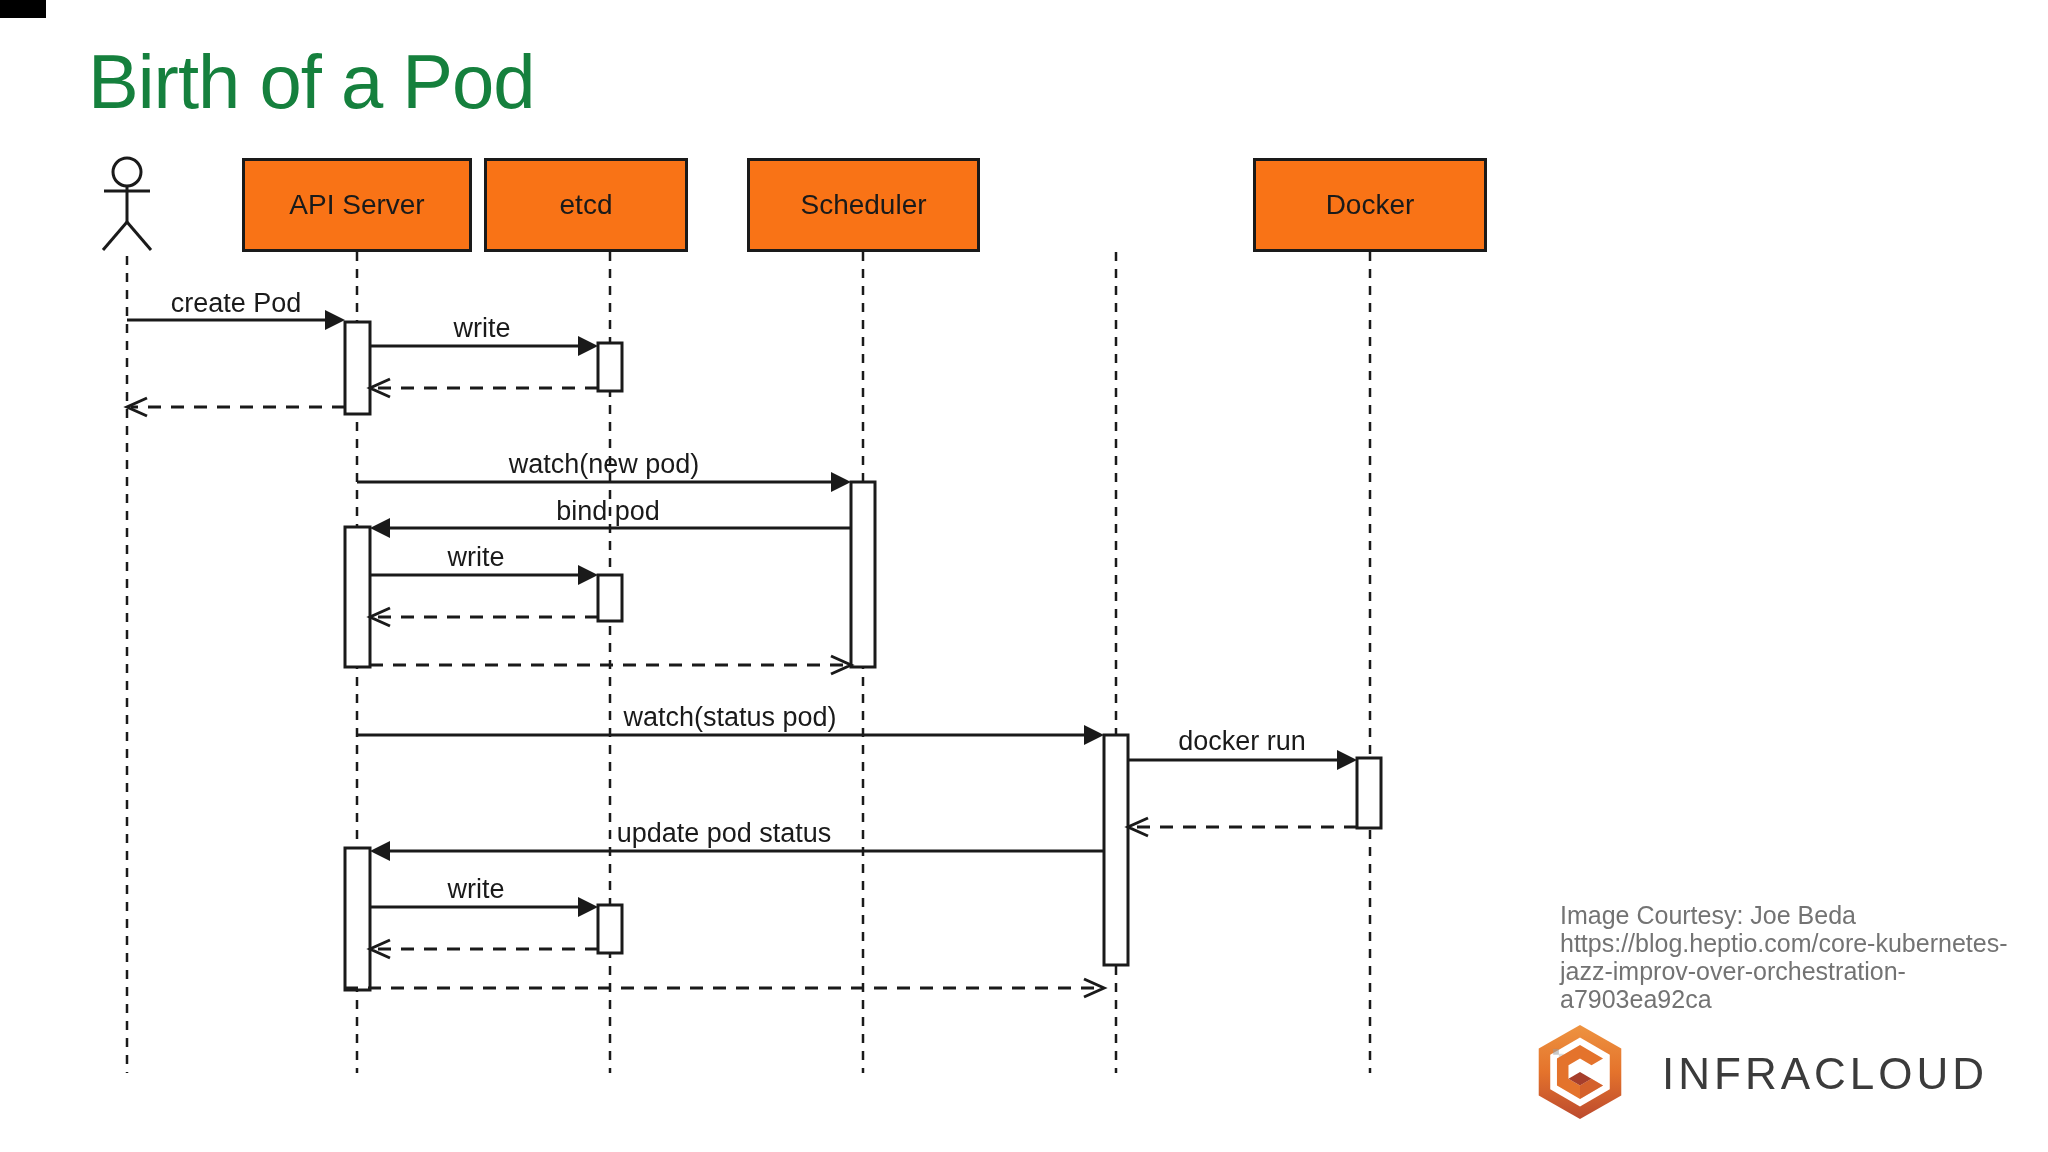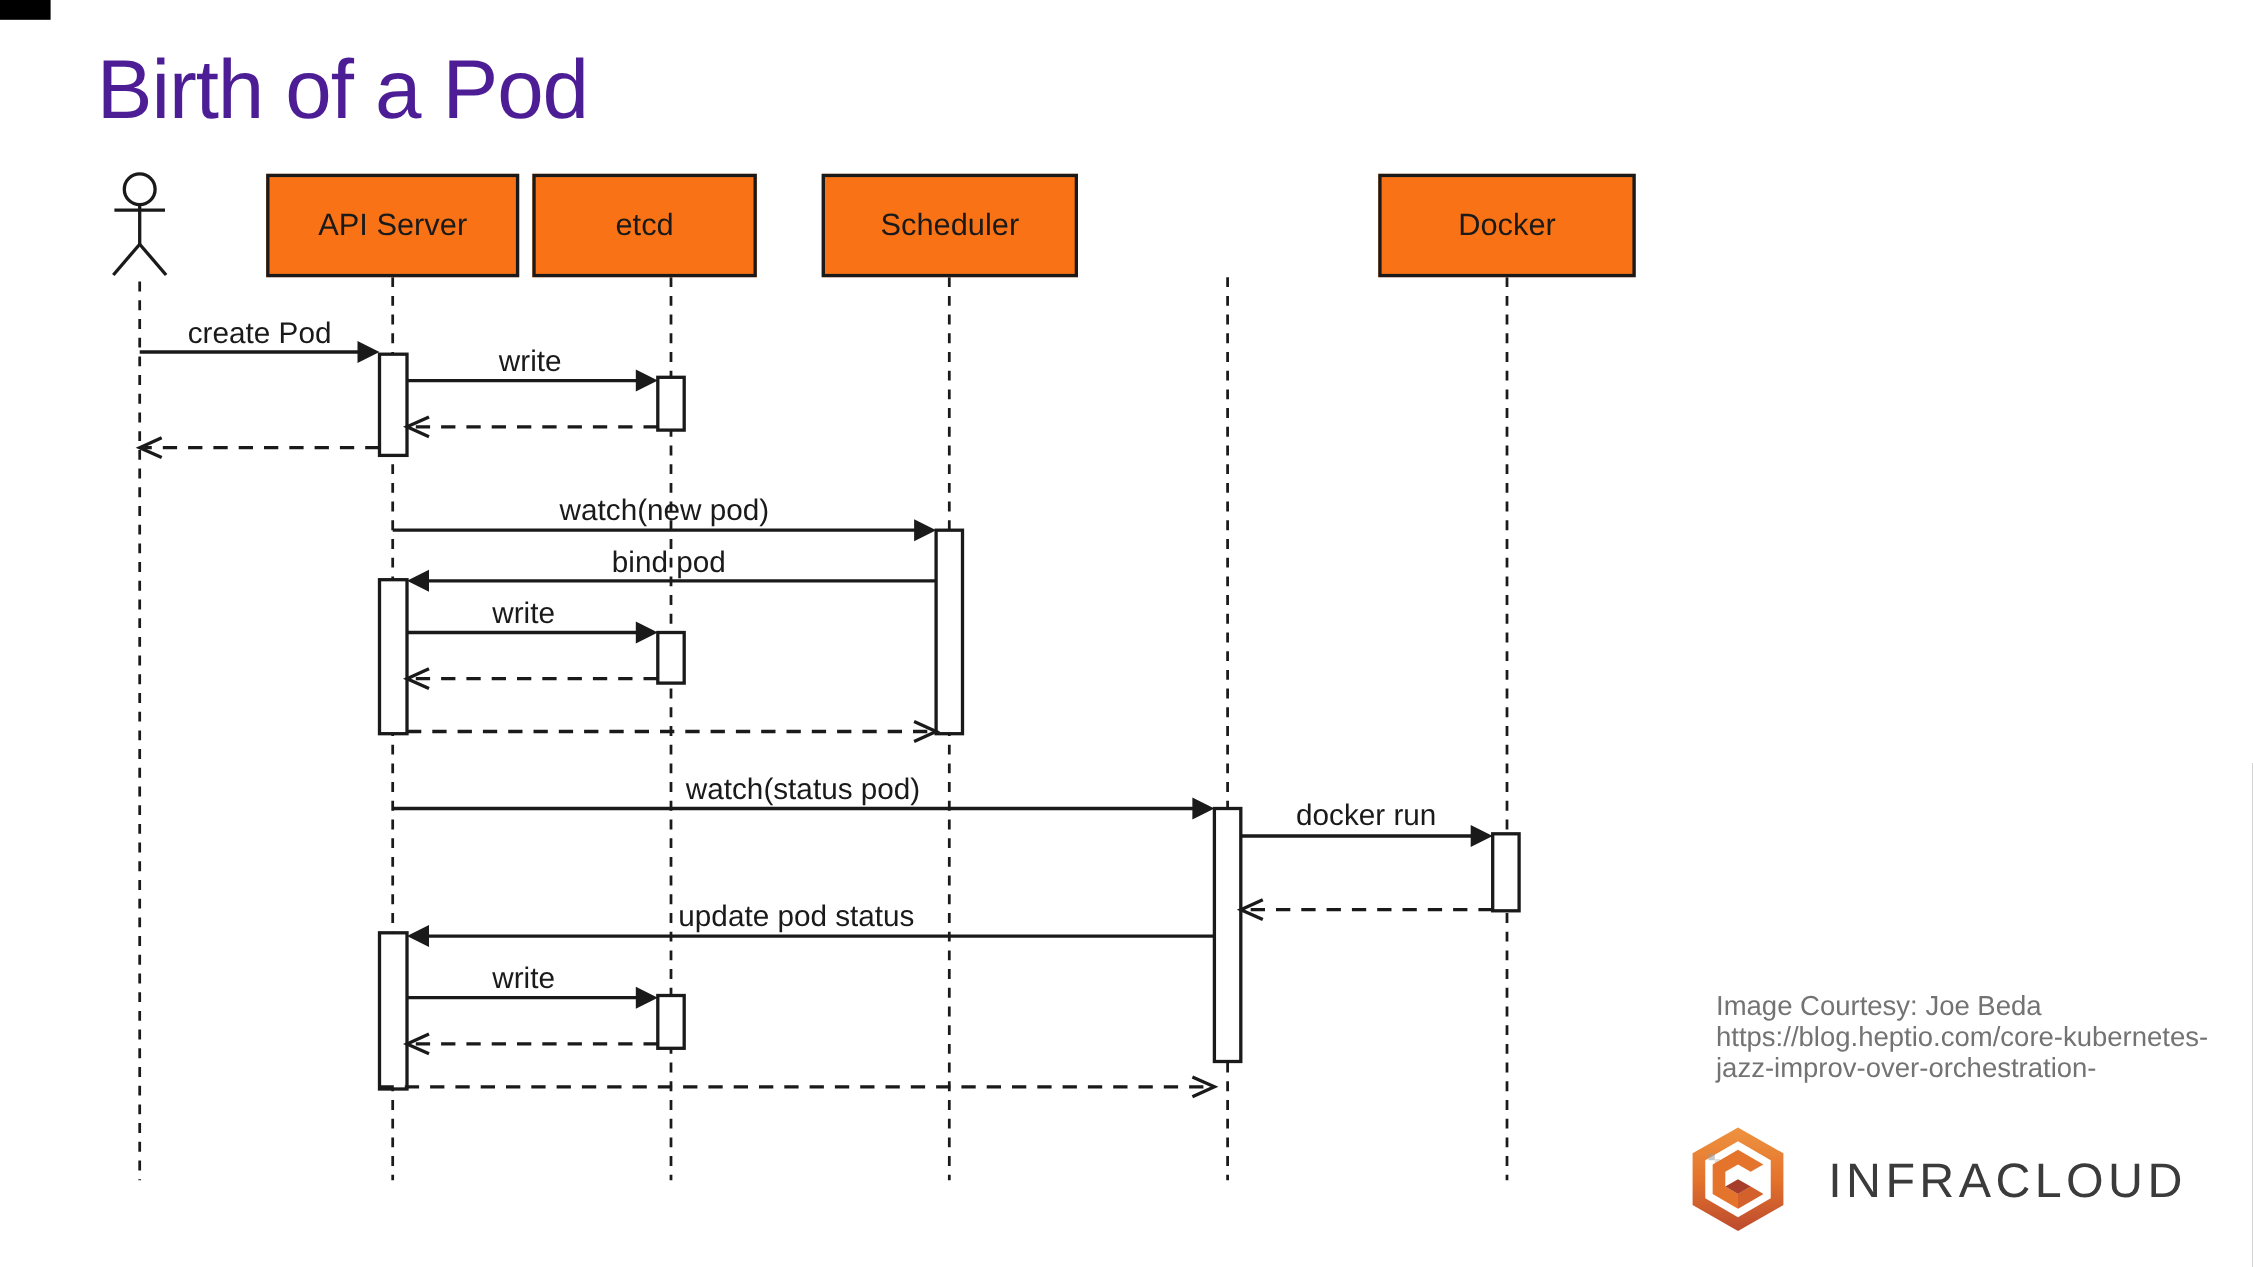--- a/index.html
+++ b/index.html
@@ -7,21 +7,21 @@
     position:relative;
     width:2048px;height:1152px;
     background:#ffffff;
     overflow:hidden;
     font-family:"Liberation Sans", sans-serif;
     color:#111;
   }
   .corner-mark{position:absolute;left:0;top:0;width:46px;height:18px;background:#000;}
   .title{
     position:absolute;left:88px;top:38px;margin:0;
-    font-size:76px;font-weight:400;letter-spacing:-1px;color:#4c1d95;
+    font-size:76px;font-weight:400;letter-spacing:-1px;color:#15803d;
   }
   .diagram-svg{position:absolute;left:0;top:0;width:2048px;height:1152px;}
   .actor-box{
     position:absolute;top:158px;height:94px;width:230px;
     border:3px solid #1a1a1a;background:#f97316;
     display:flex;align-items:center;justify-content:center;
     box-sizing:border-box;
   }
   .actor-box span{font-size:28px;color:#1a1a1a;}
   .msg-label{
@@ -148,20 +148,21 @@
   <div class="msg-label" style="left:476px;top:542px">write</div>
   <div class="msg-label" style="left:730px;top:702px">watch(status pod)</div>
   <div class="msg-label" style="left:1242px;top:726px">docker run</div>
   <div class="msg-label" style="left:724px;top:818px">update pod status</div>
   <div class="msg-label" style="left:476px;top:874px">write</div>
 
   <div class="attribution">
     <div>Image Courtesy: Joe Beda</div>
     <div>https://blog.heptio.com/core-kubernetes-</div>
     <div>jazz-improv-over-orchestration-</div>
+    <div>a7903ea92ca</div>
   </div>
 
   <div class="logo">
     <svg class="logo-icon" viewBox="0 0 100 100" xmlns="http://www.w3.org/2000/svg">
       <defs>
         <linearGradient id="hexg" x1="0" y1="0" x2="0" y2="1">
           <stop offset="0" stop-color="#EE9340"></stop>
           <stop offset="0.5" stop-color="#E4732C"></stop>
           <stop offset="1" stop-color="#BC4A2E"></stop>
         </linearGradient>

